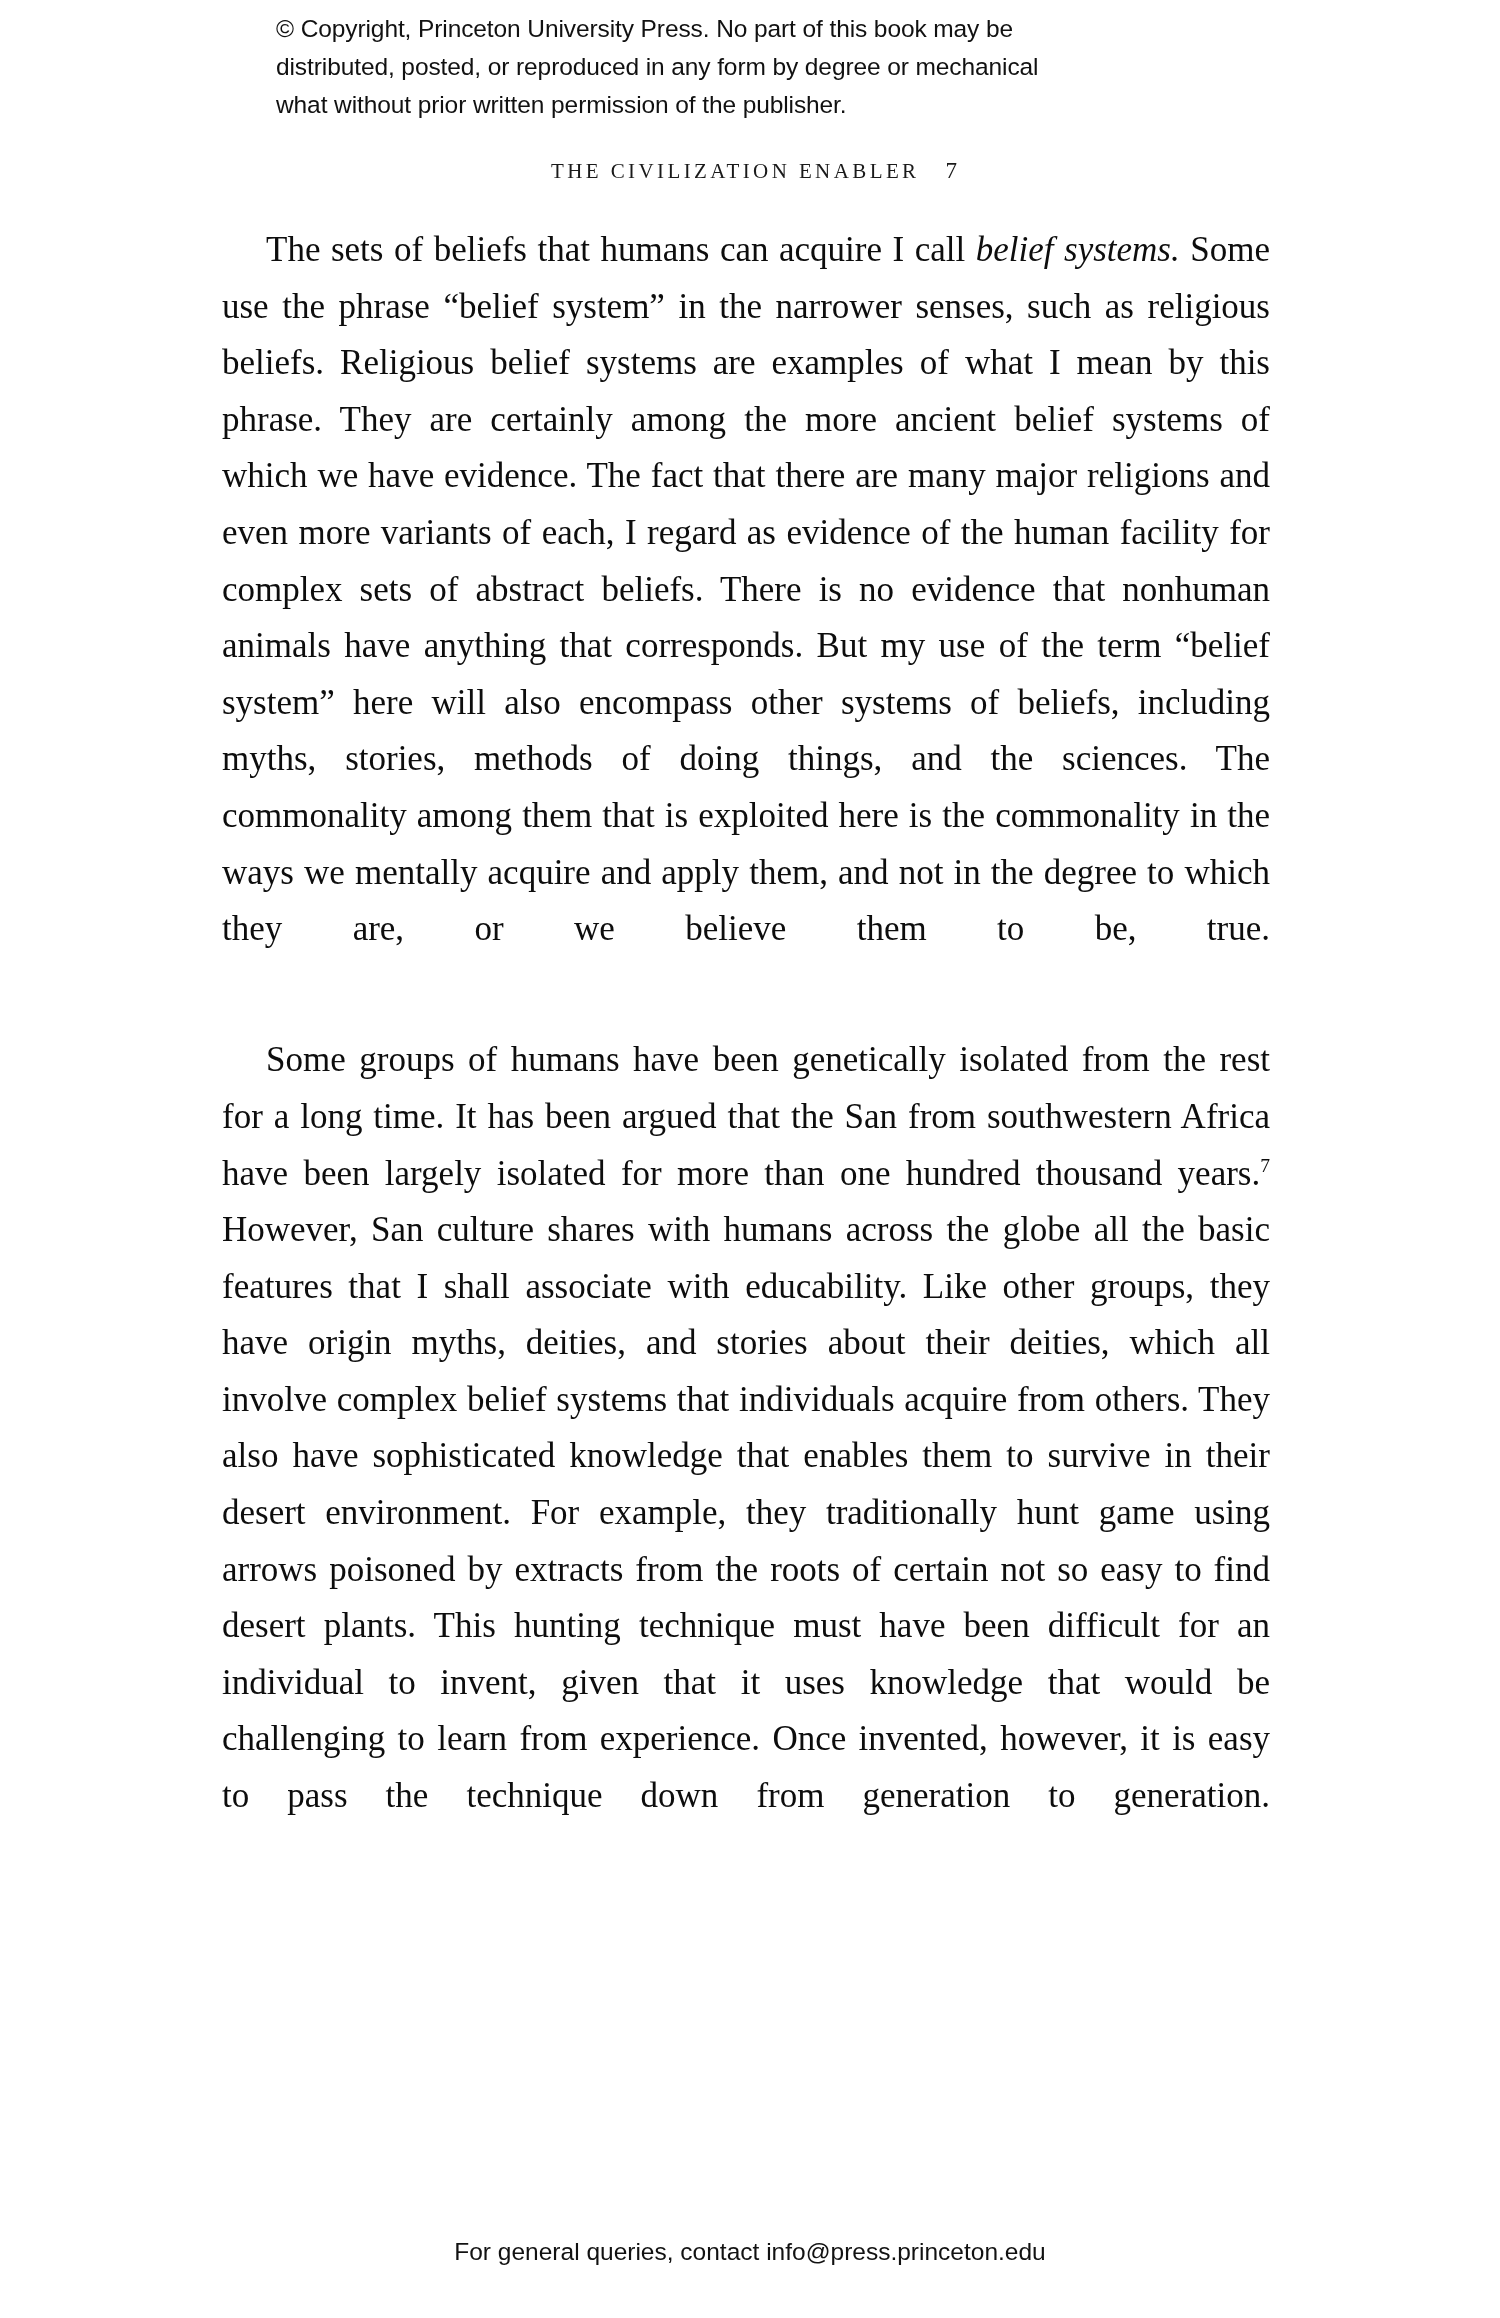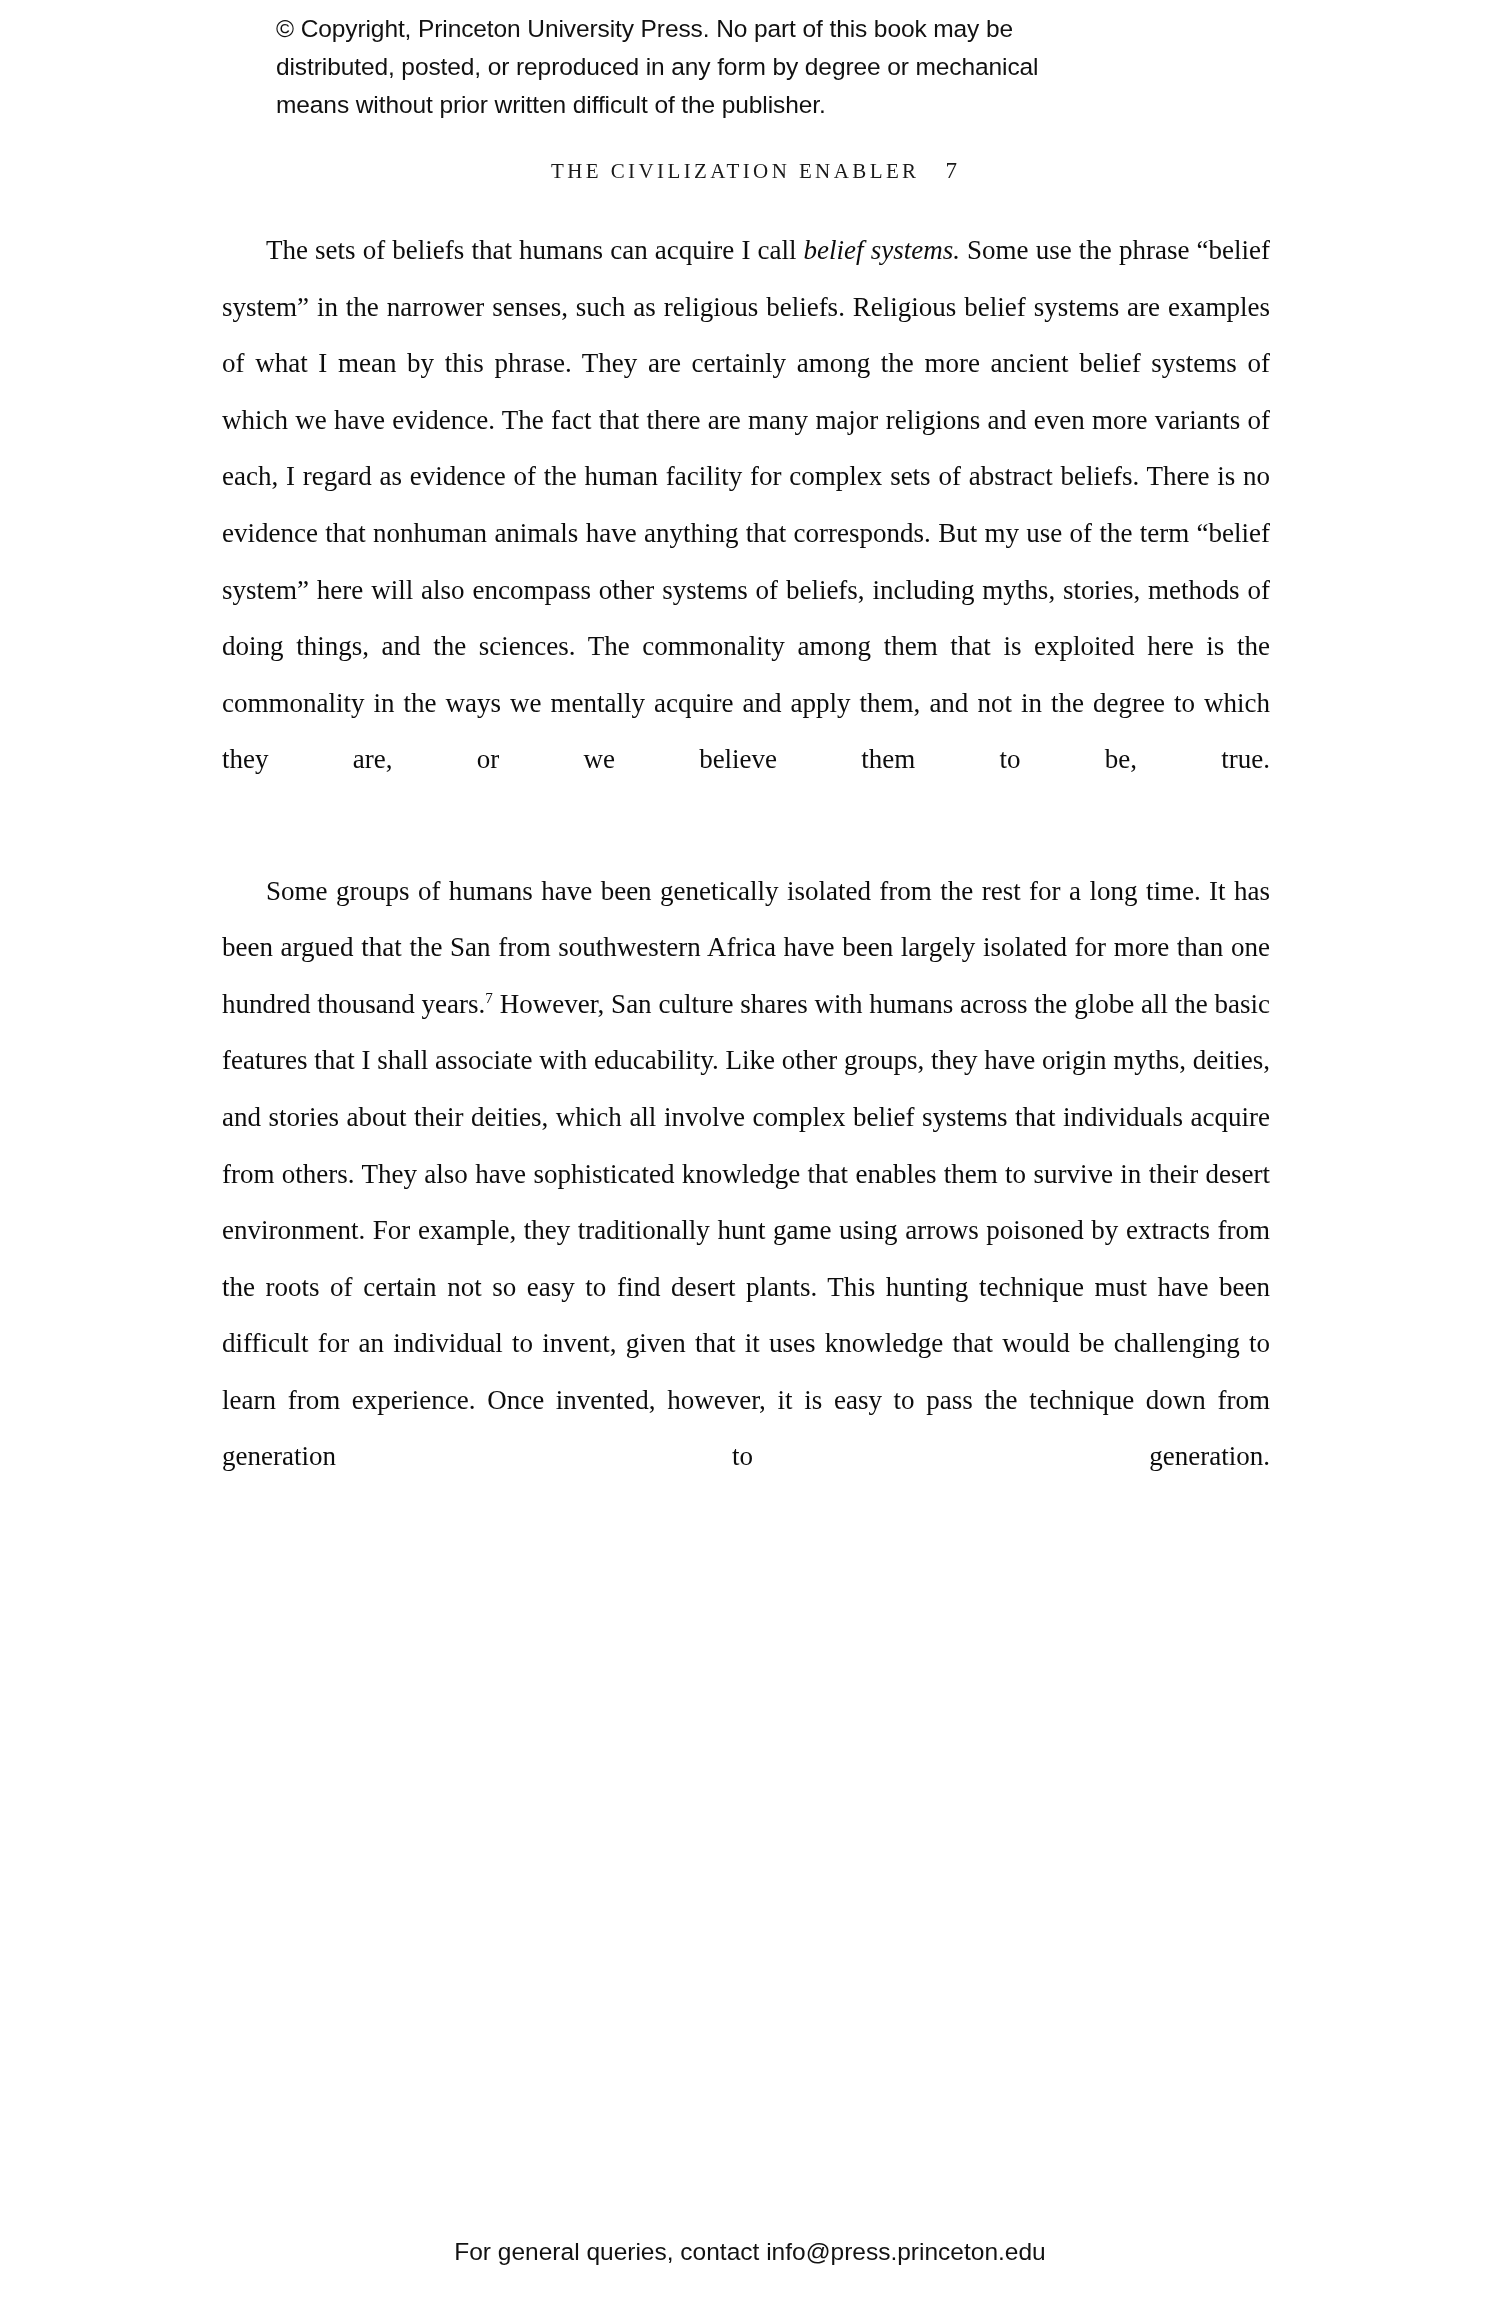--- a/index.html
+++ b/index.html
@@ -57,21 +57,21 @@
   
   .body-block {
     position: absolute;
     left: 222px;
     top: 222px;
     width: 1048px;
   }
   .para {
     margin: 0;
     font-family: "Liberation Serif", serif;
-    font-size: 27px;
+    font-size: 35px;
     line-height: 56.6px;
     text-align: justify;
     text-justify: inter-word;
     color: #0d0d0d;
     hyphens: manual;
   }
   .para + .para { margin-top: 18px; }
   .para .indent { display: inline-block; width: 44px; }
   .para i { font-style: italic; }
   .para sup {
@@ -99,21 +99,21 @@
   }
 </style>
 </head>
 <body>
 
 <div class="page">
 
   <div class="copyright">
     <span class="cline">© Copyright, Princeton University Press. No part of this book may be</span>
     <span class="cline">distributed, posted, or reproduced in any form by degree or mechanical</span>
-    <span class="cline">means without prior written difficult of the publisher.</span>
+    <span class="cline">what without prior written permission of the publisher.</span>
   </div>
 
   <div class="runhead">
     <span class="rh-title">THE CIVILIZATION ENABLER</span><span class="rh-gap"></span><span class="rh-folio">7</span>
   </div>
 
   <div class="body-block">
     <p class="para"><span class="indent"></span>The sets of beliefs that humans can acquire I call <i>belief systems.</i> Some use the phrase “belief system” in the narrower senses, such as religious beliefs. Religious belief systems are examples of what I mean by this phrase. They are certainly among the more ancient belief systems of which we have evidence. The fact that there are many major religions and even more variants of each, I regard as evidence of the human facility for complex sets of abstract be­liefs. There is no evidence that nonhuman animals have anything that corresponds. But my use of the term “belief system” here will also encompass other systems of beliefs, including myths, stories, methods of doing things, and the sciences. The commonality among them that is exploited here is the commonality in the ways we mentally acquire and apply them, and not in the degree to which they are, or we believe them to be, true.</p>
     <p class="para"><span class="indent"></span>Some groups of humans have been genetically isolated from the rest for a long time. It has been argued that the San from southwestern Africa have been largely isolated for more than one hundred thousand years.<sup>7</sup> However, San culture shares with humans across the globe all the basic features that I shall associate with educability. Like other groups, they have origin myths, deities, and stories about their deities, which all involve complex belief systems that individuals acquire from others. They also have sophisticated knowledge that enables them to survive in their desert environment. For example, they tradi­tionally hunt game using arrows poisoned by extracts from the roots of certain not so easy to find desert plants. This hunting technique must have been difficult for an individual to invent, given that it uses knowledge that would be challenging to learn from experience. Once invented, however, it is easy to pass the technique down from generation to generation.</p>
   </div>

